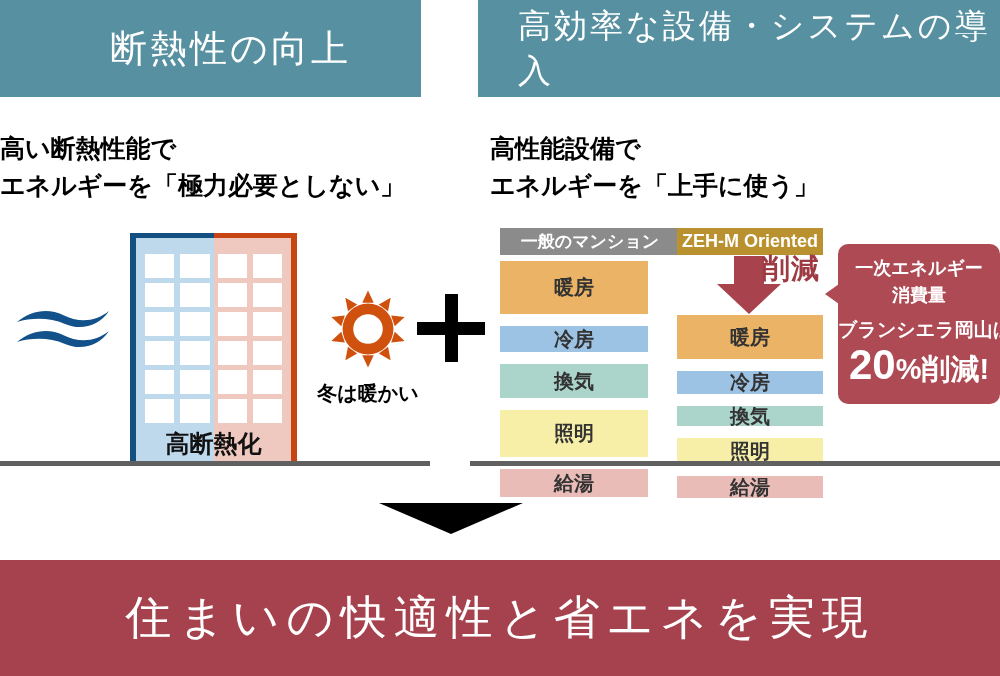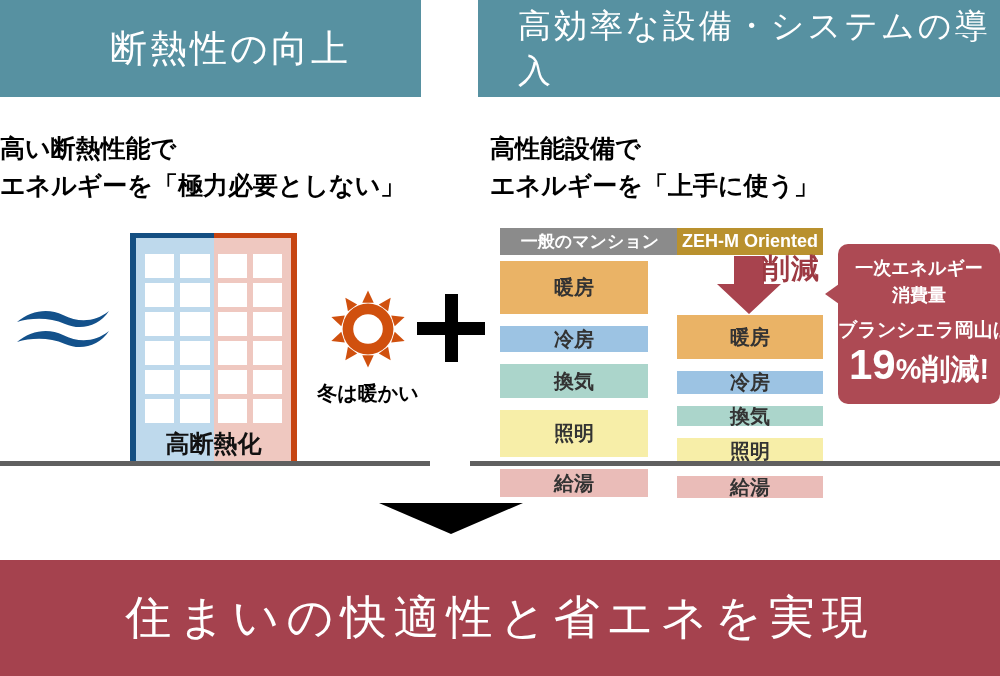--- a/index.html
+++ b/index.html
@@ -207,21 +207,21 @@
       <path d="M17,0 H47 V28 H64 L32,58 L0,28 H17 Z" fill="#a8434e"></path>
     </svg>
   </span>
   <div class="reduction-label">削減</div>
 
   <div class="callout">
     <div class="callout-tail"></div>
     <div class="l1">一次エネルギー</div>
     <div class="l2">消費量</div>
     <div class="l3">ブランシエラ岡山は</div>
-    <div class="l4"><span class="big-num">19</span><span class="big-suffix">%削減!</span></div>
+    <div class="l4"><span class="big-num">20</span><span class="big-suffix">%削減!</span></div>
   </div>
 
   <div class="ground left"></div>
   <div class="ground right"></div>
 
   <div class="big-arrow"></div>
 
   <div class="banner">
     <span>住まいの快適性と省エネを実現</span>
   </div>

